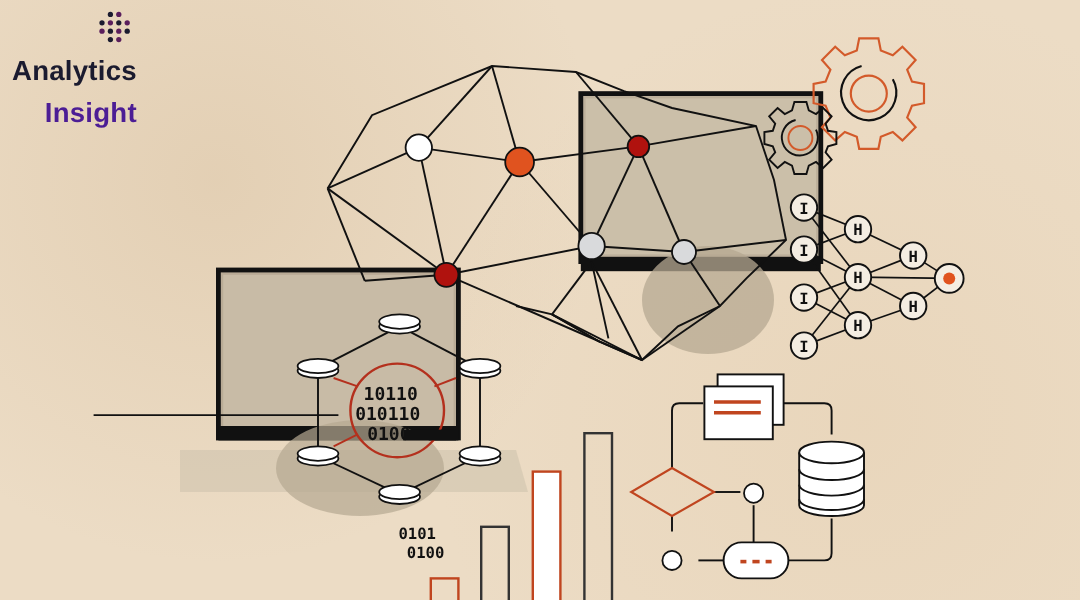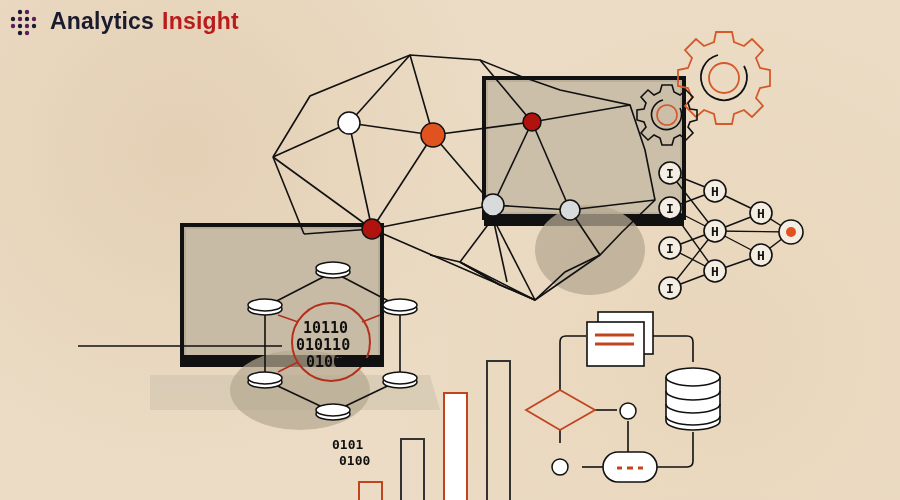--- a/index.html
+++ b/index.html
@@ -3,24 +3,24 @@
 <meta charset="utf-8">
 <style>
   html,body{margin:0;padding:0;}
   body{width:900px;height:500px;overflow:hidden;position:relative;
     background:#eddcc6;font-family:"Liberation Sans",sans-serif;}
   .bg{position:absolute;inset:0;
     background:
       radial-gradient(circle at 20% 30%, rgba(200,170,130,0.25), transparent 40%),
       radial-gradient(circle at 80% 70%, rgba(220,190,150,0.2), transparent 45%),
       #ecdcc5;}
-  .logo{position:absolute;left:10px;top:8px;display:flex;align-items:flex-start;gap:8px;}
+  .logo{position:absolute;left:10px;top:8px;display:flex;align-items:flex-end;gap:8px;flex-direction:column;}
   .logo-text{font-size:23px;font-weight:bold;letter-spacing:0.2px;}
   .logo-a{color:#1b1b2f;}
-  .logo-b{color:#b91c1c;}
+  .logo-b{color:#4c1d95;}
   svg.art{position:absolute;left:0;top:0;}
   .bin{font-family:"DejaVu Sans Mono","Liberation Mono",monospace;font-weight:bold;fill:#111;}
 </style>
 </head>
 <body>
 
 <div class="bg"></div>
 
 <div class="logo">
   <svg width="32" height="30" viewBox="0 0 32 30">

